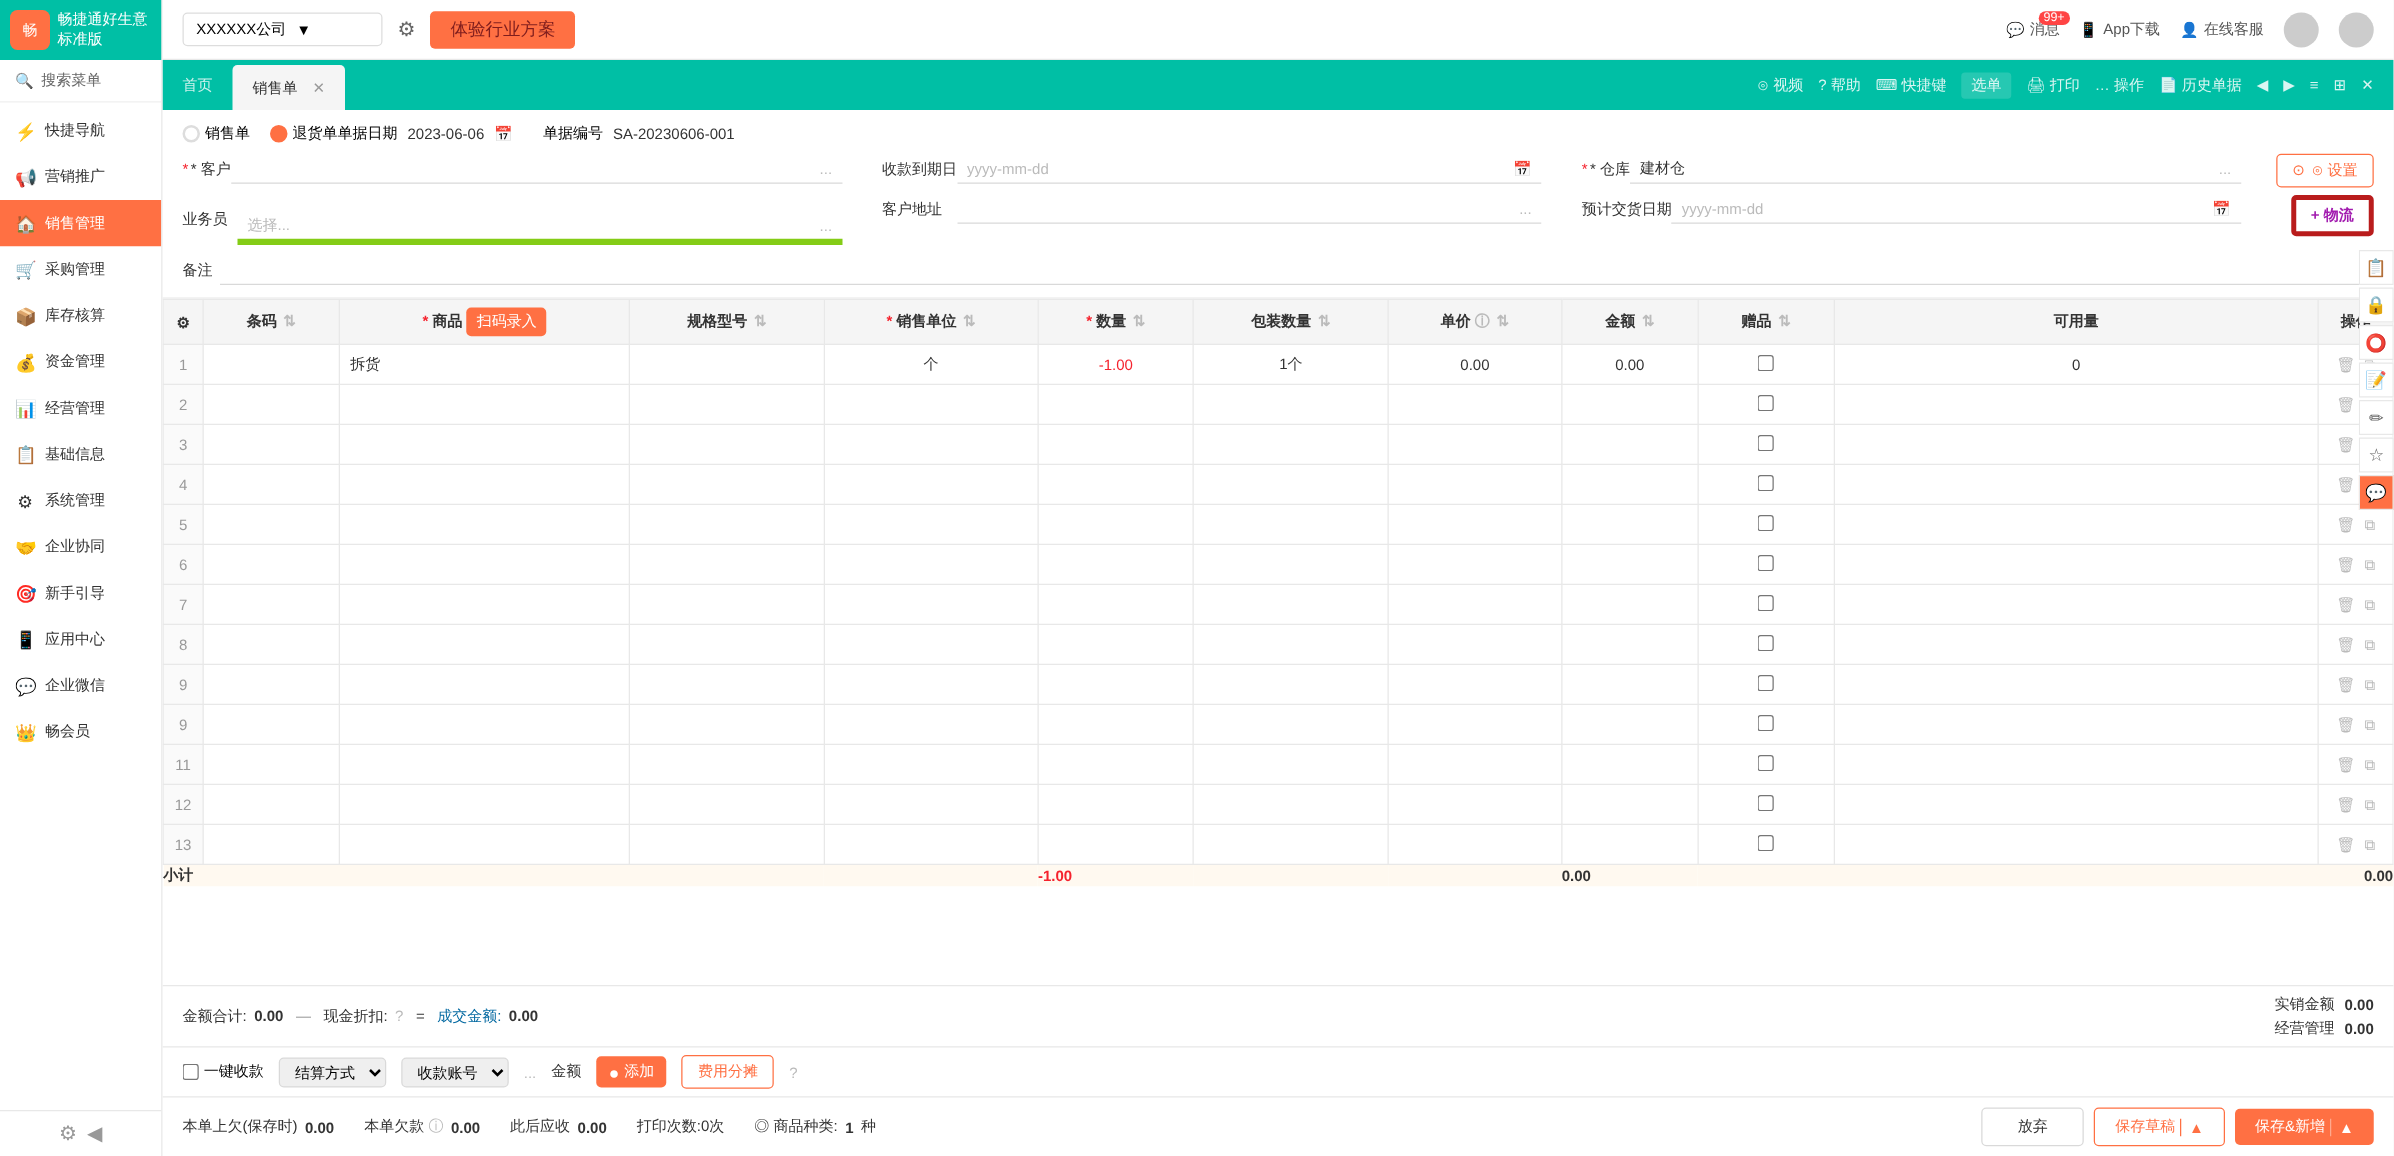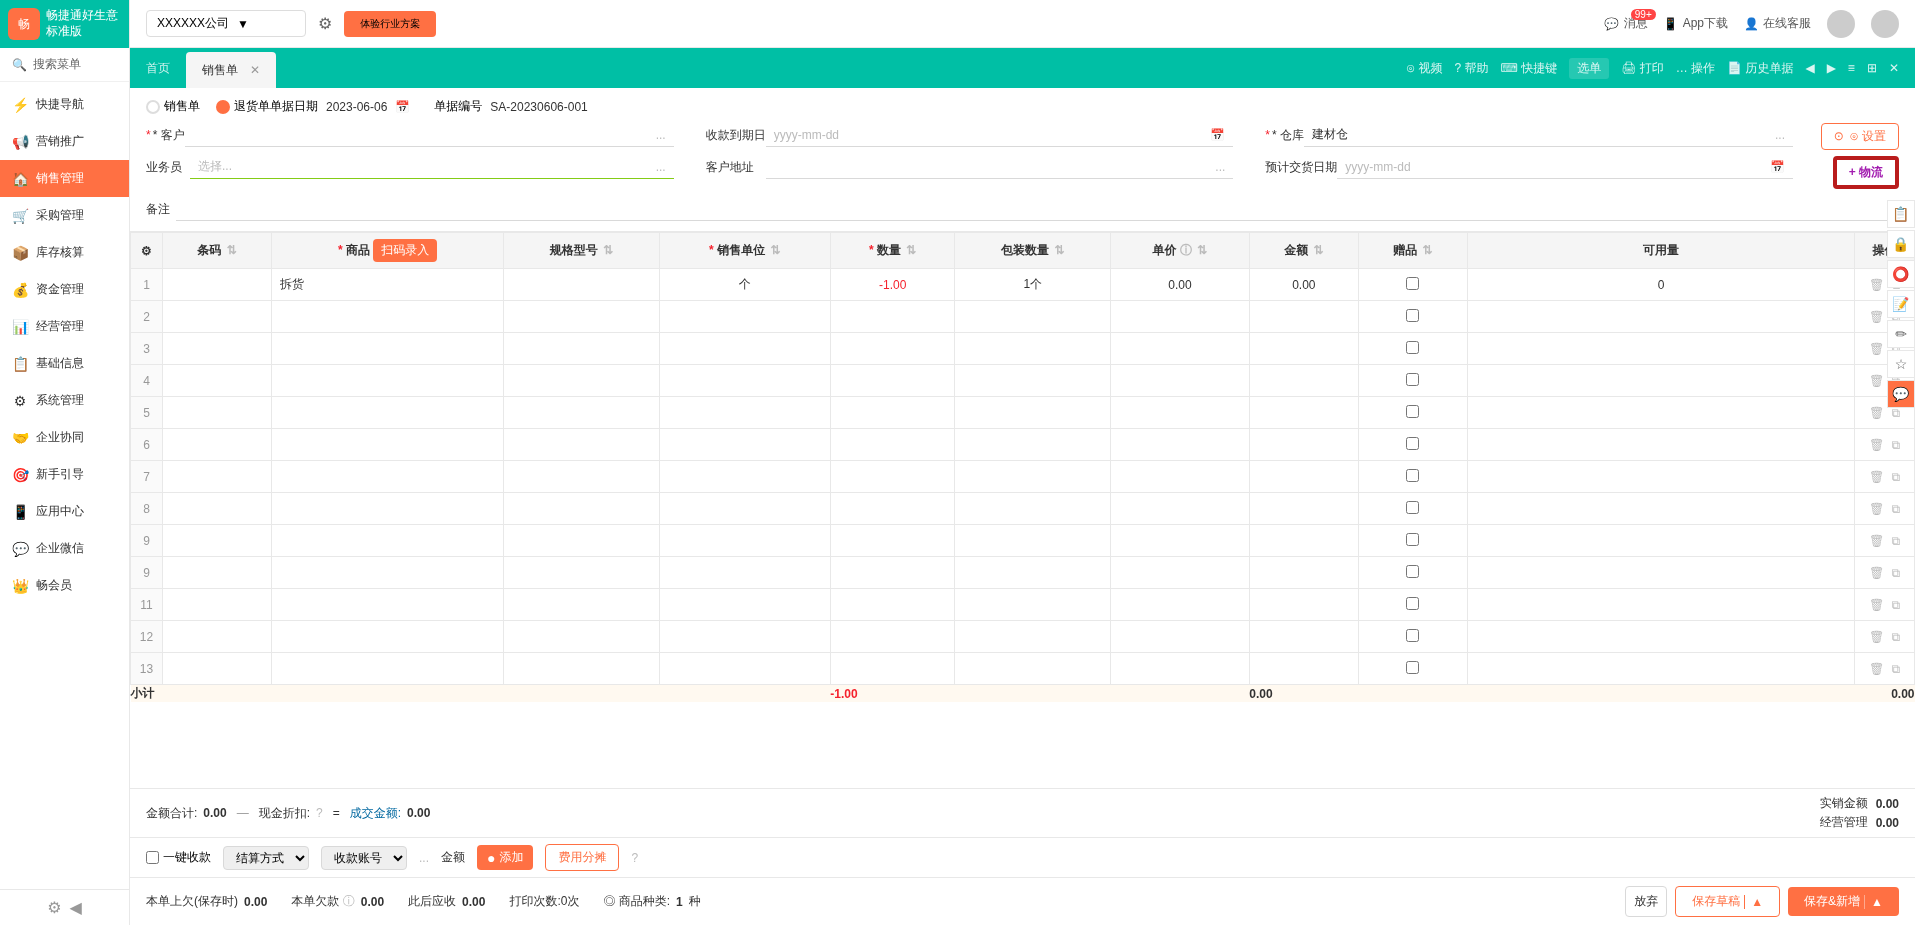--- a/index.html
+++ b/index.html
@@ -19,21 +19,21 @@
     .sidebar-bottom { padding: 8px; border-top: 1px solid #e8e8e8; display: flex; gap: 8px; align-items: center; justify-content: center; }
     .sidebar-bottom-btn { cursor: pointer; color: #999; font-size: 16px; }
 
     
     .main { flex: 1; display: flex; flex-direction: column; height: 925px; overflow: hidden; }
 
     
     .top-header { height: 48px; background: #fff; border-bottom: 1px solid #e8e8e8; display: flex; align-items: center; padding: 0 16px; gap: 12px; }
     .company-selector { display: flex; align-items: center; gap: 8px; border: 1px solid #ddd; border-radius: 4px; padding: 4px 10px; cursor: pointer; min-width: 160px; }
     .top-header-actions { margin-left: auto; display: flex; align-items: center; gap: 16px; }
-    .btn-trial { background: #ff7043; color: #000000; border: none; border-radius: 4px; padding: 6px 16px; cursor: pointer; font-size: 10px; }
+    .btn-trial { background: #ff7043; color: #7f1d1d; border: none; border-radius: 4px; padding: 6px 16px; cursor: pointer; font-size: 14px; }
     .header-icon-item { display: flex; align-items: center; gap: 4px; cursor: pointer; color: #555; font-size: 12px; position: relative; }
     .badge { background: #ff4444; color: white; border-radius: 8px; padding: 0 4px; font-size: 10px; position: absolute; top: -6px; right: -8px; }
     .avatar { width: 28px; height: 28px; border-radius: 50%; background: #ccc; }
 
     
     .tab-bar { height: 40px; background: #00bfa5; display: flex; align-items: center; padding: 0 0; }
     .tab-item { padding: 0 16px; height: 40px; display: flex; align-items: center; cursor: pointer; color: rgba(255,255,255,0.8); font-size: 13px; gap: 8px; }
     .tab-item.active { background: #f5f5f5; color: #333; border-radius: 4px 4px 0 0; margin-top: 4px; height: 36px; }
     .tab-close { color: #999; font-size: 12px; margin-left: 4px; }
     .radio-group { display: flex; align-items: center; gap: 16px; }
@@ -54,21 +54,21 @@
     .checkbox-item { display: flex; align-items: center; gap: 4px; }
     .payment-select { border: 1px solid #d9d9d9; border-radius: 4px; padding: 3px 8px; min-width: 80px; }
     .btn-add-orange { background: #ff7043; color: white; border: none; border-radius: 4px; padding: 4px 10px; cursor: pointer; display: flex; align-items: center; gap: 4px; }
     .btn-expense { background: #fff; border: 1px solid #ff7043; color: #ff7043; border-radius: 4px; padding: 4px 12px; cursor: pointer; }
 
     
     .footer-bar { background: #fff; border-top: 1px solid #e8e8e8; padding: 8px 16px; display: flex; align-items: center; gap: 24px; }
     .footer-stat { display: flex; align-items: center; gap: 6px; color: #333; }
     .footer-stat .value { color: #333; font-weight: bold; }
     .footer-actions { margin-left: auto; display: flex; align-items: center; gap: 8px; }
-    .btn-discard { background: #fff; border: 1px solid #d9d9d9; color: #333; border-radius: 4px; padding: 6px 8px; cursor: pointer; }
+    .btn-discard { background: #fff; border: 1px solid #d9d9d9; color: #333; border-radius: 4px; padding: 6px 28px; cursor: pointer; }
     .btn-save-draft { background: #fff; border: 1px solid #ff7043; color: #ff7043; border-radius: 4px; padding: 6px 16px; cursor: pointer; display: flex; align-items: center; gap: 4px; }
     .btn-save-new { background: #ff7043; color: white; border: none; border-radius: 4px; padding: 6px 16px; cursor: pointer; display: flex; align-items: center; gap: 4px; }
 
     
     .right-float { position: fixed; right: 0; top: 200px; display: flex; flex-direction: column; gap: 2px; }
     .right-float-btn { width: 28px; height: 28px; background: #fff; border: 1px solid #e8e8e8; display: flex; align-items: center; justify-content: center; cursor: pointer; color: #666; font-size: 14px; }
   </style>
 </head>
 <body>
 
@@ -231,21 +231,21 @@
       <div style="flex:1;padding-right:16px;">
         <div style="display:flex;align-items:center;margin-bottom:8px;">
           <span style="color:#f5222d;margin-right:2px;">*</span>
           <span style="min-width:30px;color:#333;">* 客户</span>
           <div style="flex:1;border-bottom:1px solid #d9d9d9;min-height:24px;padding:2px 8px;display:flex;align-items:center;justify-content:flex-end;">
             <span style="color:#bbb;">...</span>
           </div>
         </div>
         <div style="display:flex;align-items:center;">
           <span style="min-width:30px;color:#333;margin-right:8px;">业务员</span>
-          <div style="flex:1;border-bottom:1px solid #84cc16;min-height:24px;padding:2px 8px;display:flex;align-items:center;justify-content:space-between;">
+          <div style="flex:1;border-bottom:5px solid #84cc16;min-height:24px;padding:2px 8px;display:flex;align-items:center;justify-content:space-between;margin-top:15px;">
             <span style="color:#bbb;">选择...</span>
             <span style="color:#bbb;">...</span>
           </div>
         </div>
       </div>
 
       <div style="flex:1;padding:0 16px;">
         <div style="display:flex;align-items:center;margin-bottom:8px;">
           <span style="color:#333;min-width:60px;">收款到期日</span>
           <div style="flex:1;border-bottom:1px solid #d9d9d9;min-height:24px;padding:2px 8px;display:flex;align-items:center;justify-content:space-between;">

